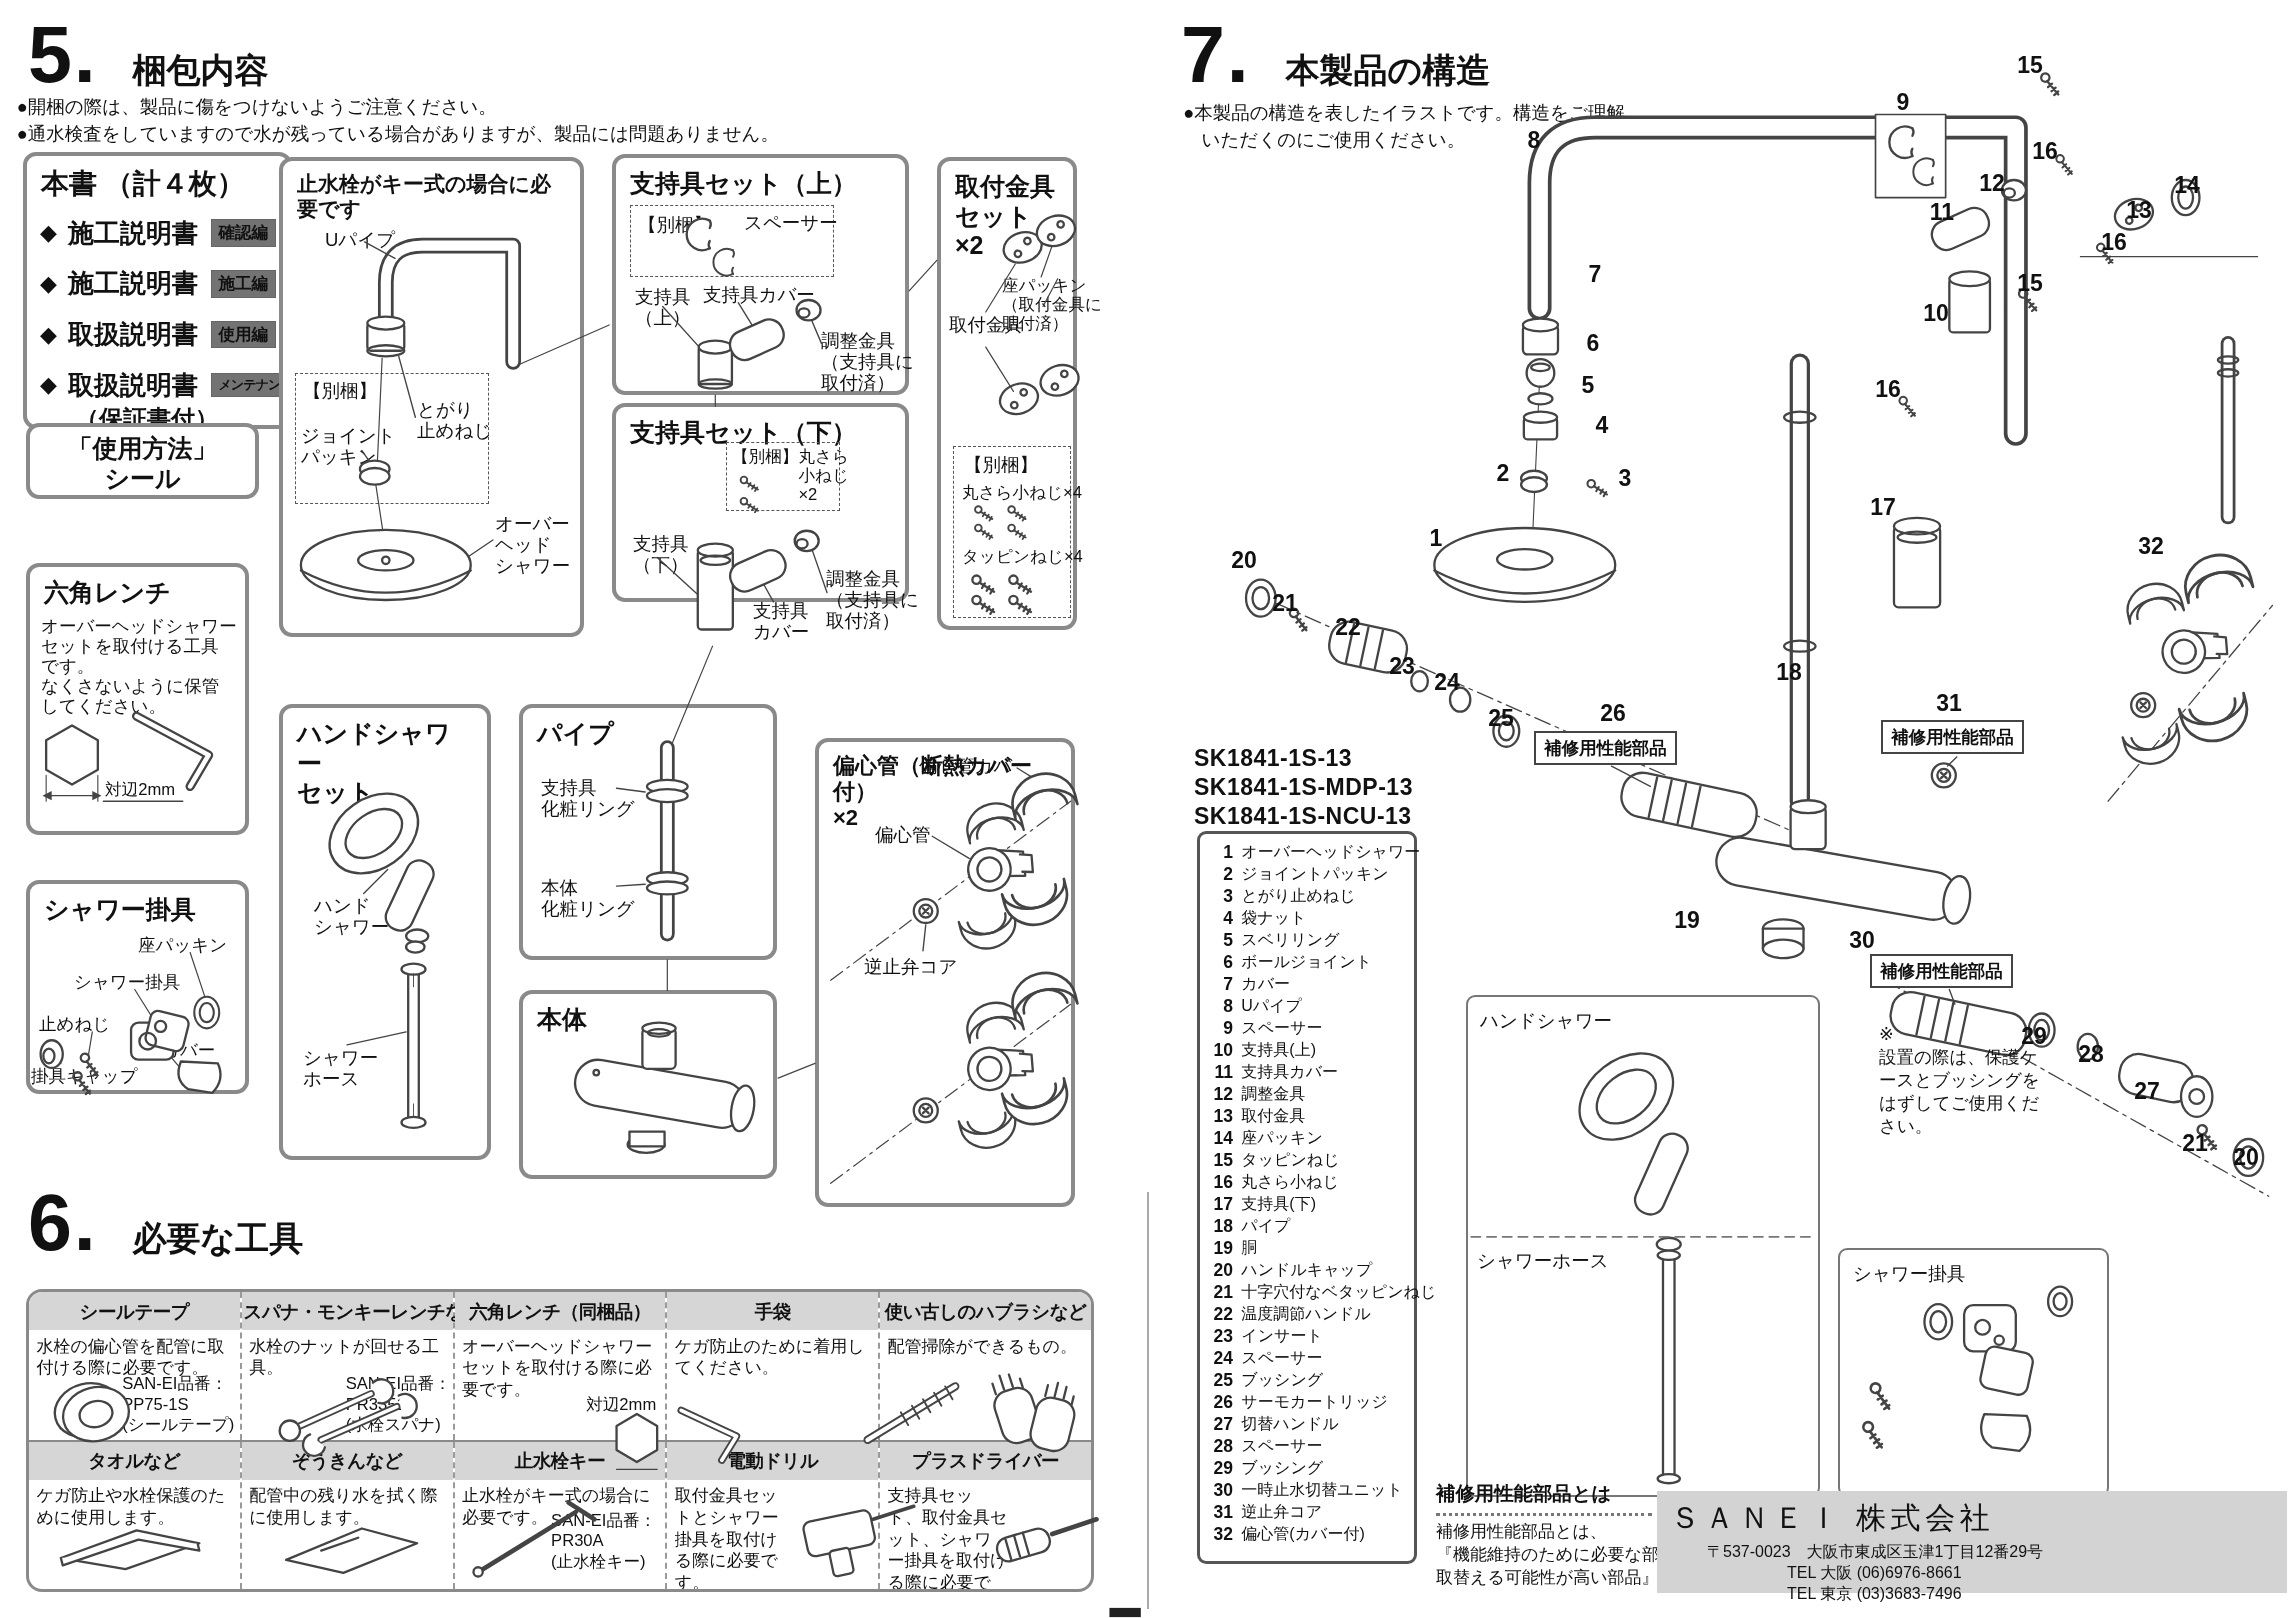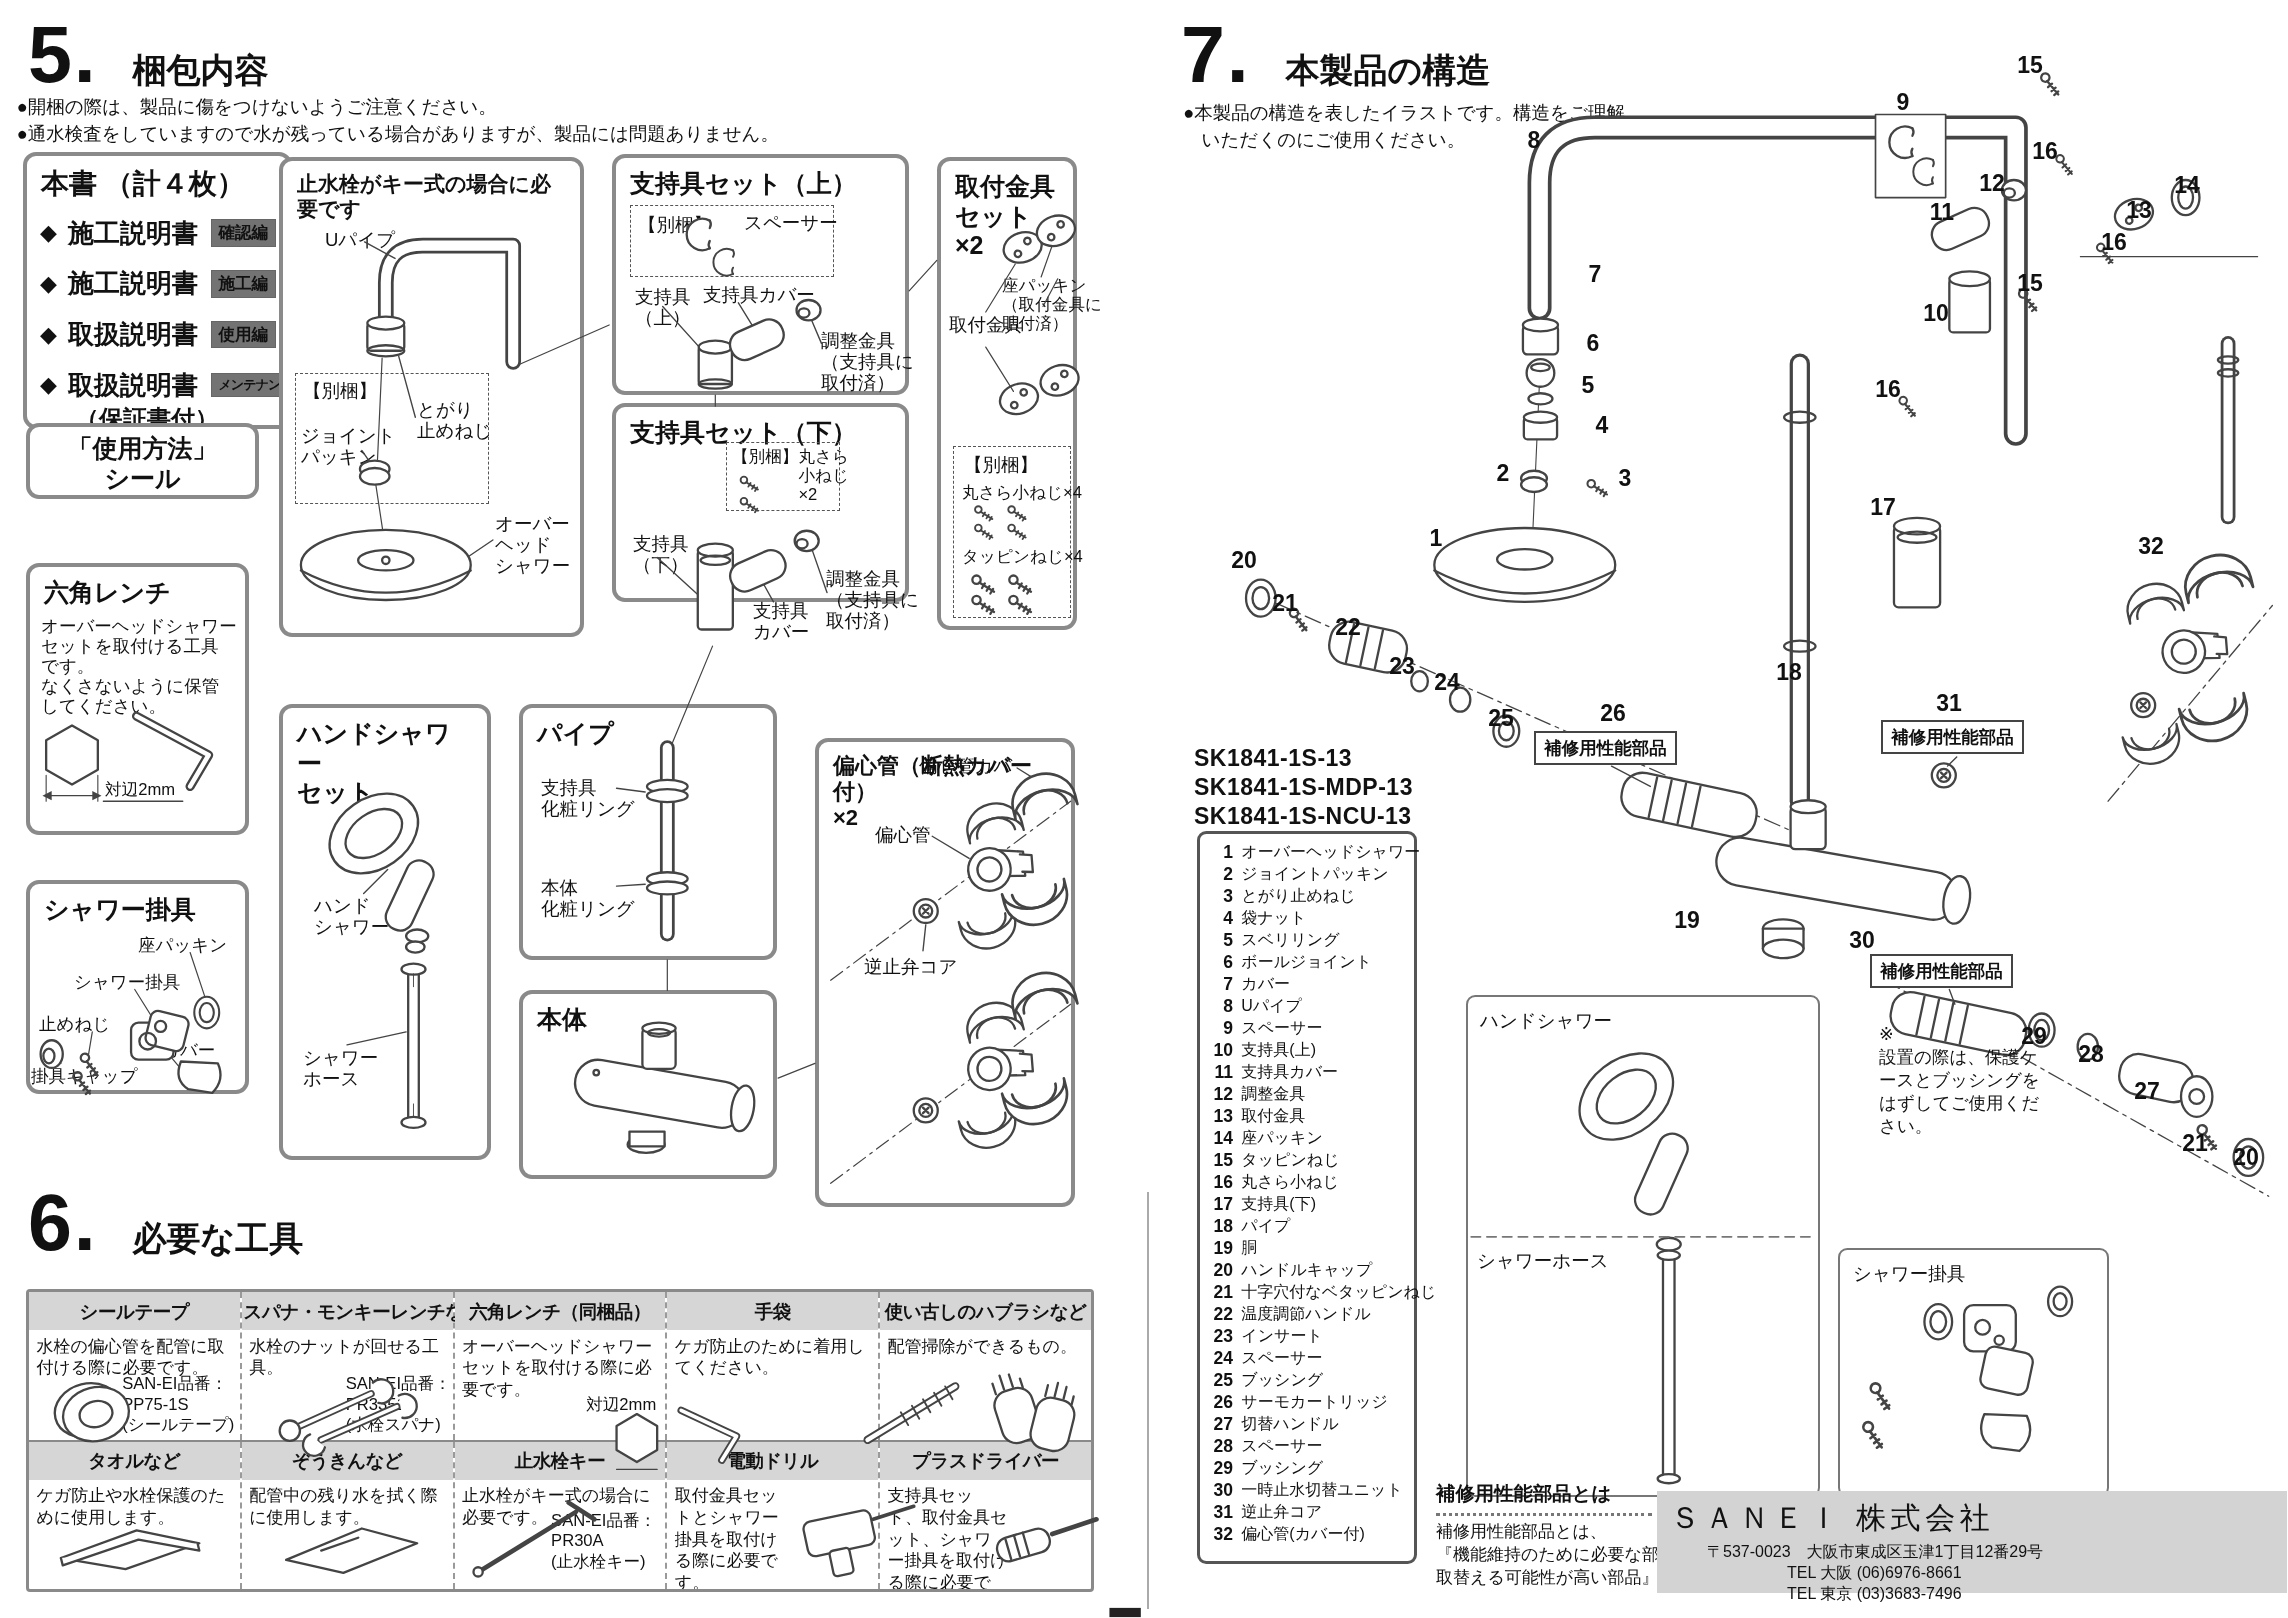--- a/index.html
+++ b/index.html
@@ -21,21 +21,21 @@
   .seal-box .bt{font-size:28px;text-align:center;margin-top:14.8px}
   
   .hitem{display:flex;align-items:center;margin:15.7px 13px 0 13px;font-size:26px;font-weight:600;white-space:nowrap}
   .diam{font-size:22px;margin-right:11px}
   .badge{display:inline-block;border:1.8px solid #666;background:#737373;font-size:16.6px;font-weight:600;
          padding:1.8px 6.5px;margin-left:13px;white-space:nowrap}
   .badge-sm{font-size:13px;letter-spacing:-0.9px}
   .hsub{font-size:24px;font-weight:600;margin:0 0 5px 48px}
   
   .tools{position:absolute;left:26px;top:1289px;width:1068px;height:303px;border:3.7px solid #8a8a8a;
-         border-radius:4px;overflow:hidden;background:#fff;display:flex;flex-direction:column;box-sizing:border-box}
+         border-radius:16px;overflow:hidden;background:#fff;display:flex;flex-direction:column;box-sizing:border-box}
   .trow{display:flex;flex:1;min-height:0}
   .tcell{flex:1;border-right:2.8px dashed #9a9a9a;display:flex;flex-direction:column;min-width:0}
   .tcell:last-child{border-right:none}
   .thead{background:#d6d6d6;font-weight:bold;font-size:18.5px;letter-spacing:-0.5px;text-align:center;
          padding:6.5px 1.8px;white-space:nowrap;overflow:visible}
   .tbody{position:relative;flex:1;font-size:17px;line-height:1.28;padding:5.5px 7.4px}
   .tpart{position:absolute;font-size:16.6px;line-height:1.25;white-space:pre-line;z-index:3}
   .tp1{right:5.5px;top:44px}.tp2{right:1.8px;top:44px}.tp3{right:9.2px;bottom:24px}.tp8{right:9.2px;top:31px}
   
   .models{position:absolute;left:1194px;top:744px;font-weight:bold;font-size:23px;line-height:1.25;letter-spacing:0.5px}

